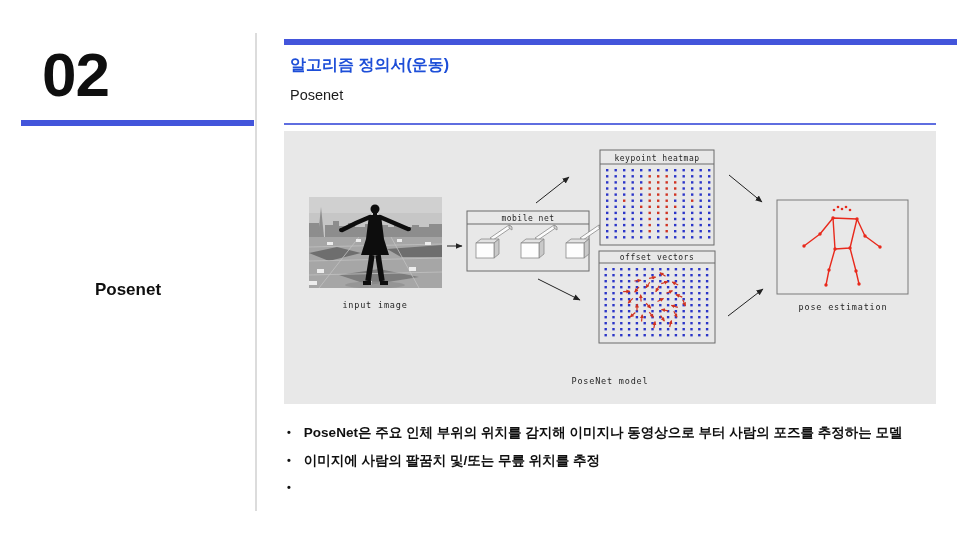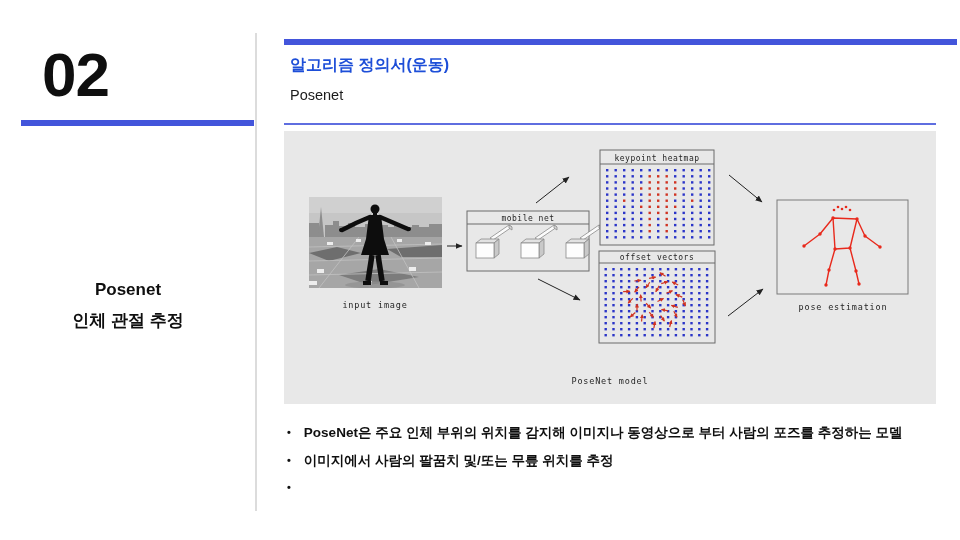--- a/index.html
+++ b/index.html
@@ -34,21 +34,20 @@
 
   <div class="abs top-bar accent" style="background: rgb(67, 85, 219);"></div>
 
   <div class="abs section-number">02</div>
   <div class="abs number-underline accent" style="background: rgb(67, 85, 219);"></div>
 
   <div class="abs v-divider"></div>
 
   <div class="abs sidebar-label">
     <div class="ln">Posenet</div>
-    <div class="ln">인체 관절 추정</div>
   </div>
 
   <div class="abs hdr-title">알고리즘 정의서(운동)</div>
   <div class="abs hdr-subtitle">Posenet</div>
   <div class="abs hdr-underline accent" style="background: rgb(67, 85, 219);"></div>
 
   <div class="abs panel">
     <svg id="diagram-svg" width="652" height="273" viewBox="0 0 652 273">
       <defs>
         <marker id="ah" markerWidth="9" markerHeight="8" refX="6.5" refY="3" orient="auto" markerUnits="userSpaceOnUse">
@@ -561,20 +560,20 @@
     </svg>
   </div>
 
   <div class="abs bullets">
       <div class="bullet">
         <span class="bdot">•</span>
         <span><span>PoseNet은 주요 인체 부위의 위치를 감지해 이미지나 동영상으로 부터 사람의 포즈를 추정하는 모델</span></span>
       </div>
       <div class="bullet">
         <span class="bdot">•</span>
-        <span><span>이미지에서 사람의 팔꿈치 및/또는 무릎 위치를 추정</span></span>
+        <span><span>이미지에 사람의 팔꿈치 및/또는 무릎 위치를 추정</span></span>
       </div>
       <div class="bullet">
         <span class="bdot">•</span>
       </div>
     </div>
 
 </div>
 
 </body></html>

